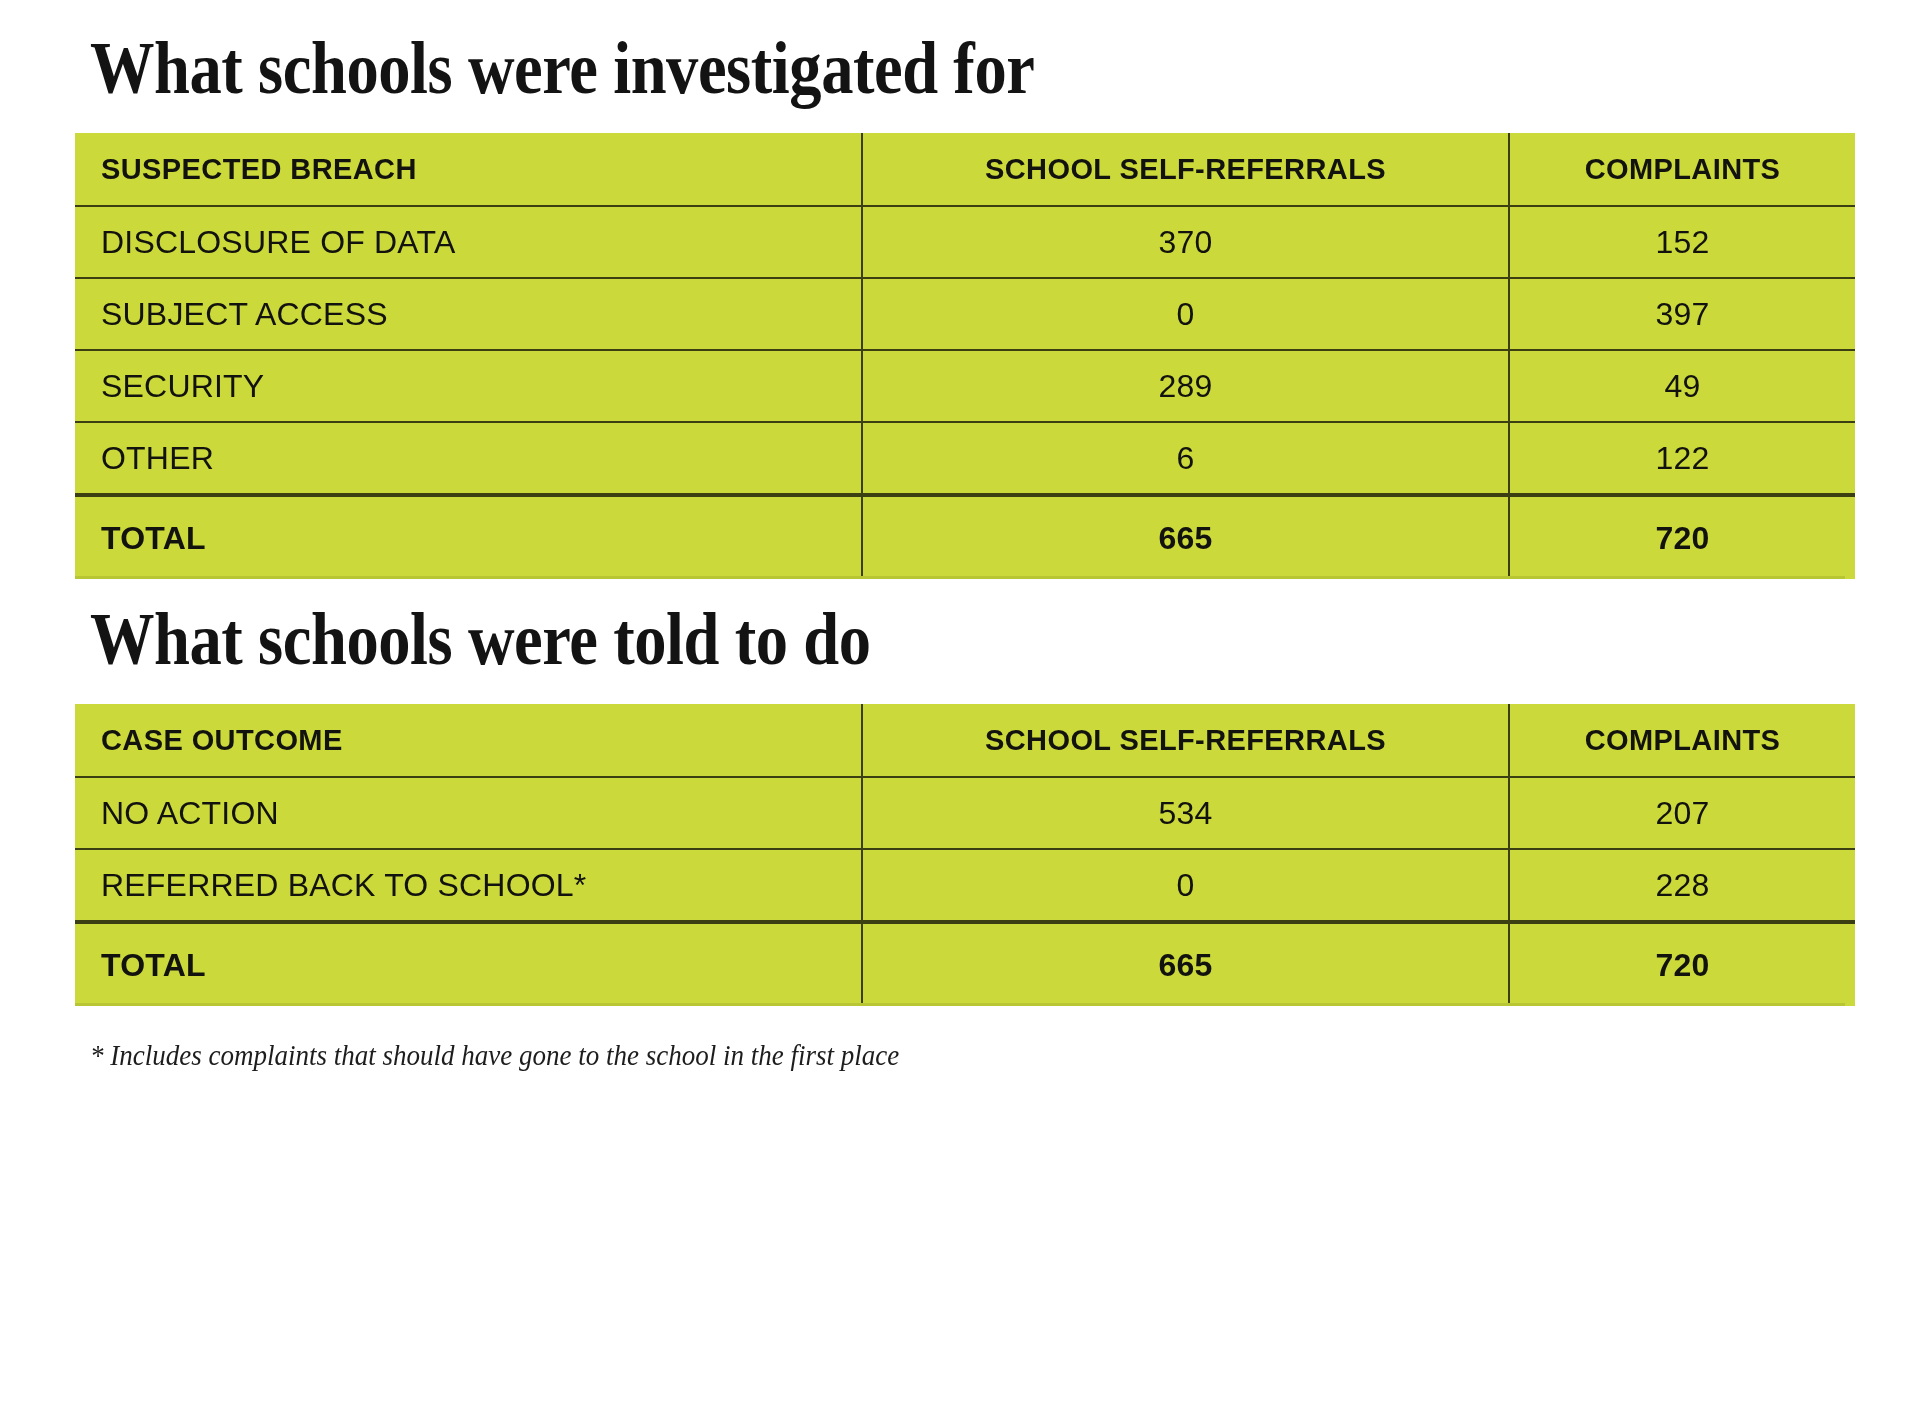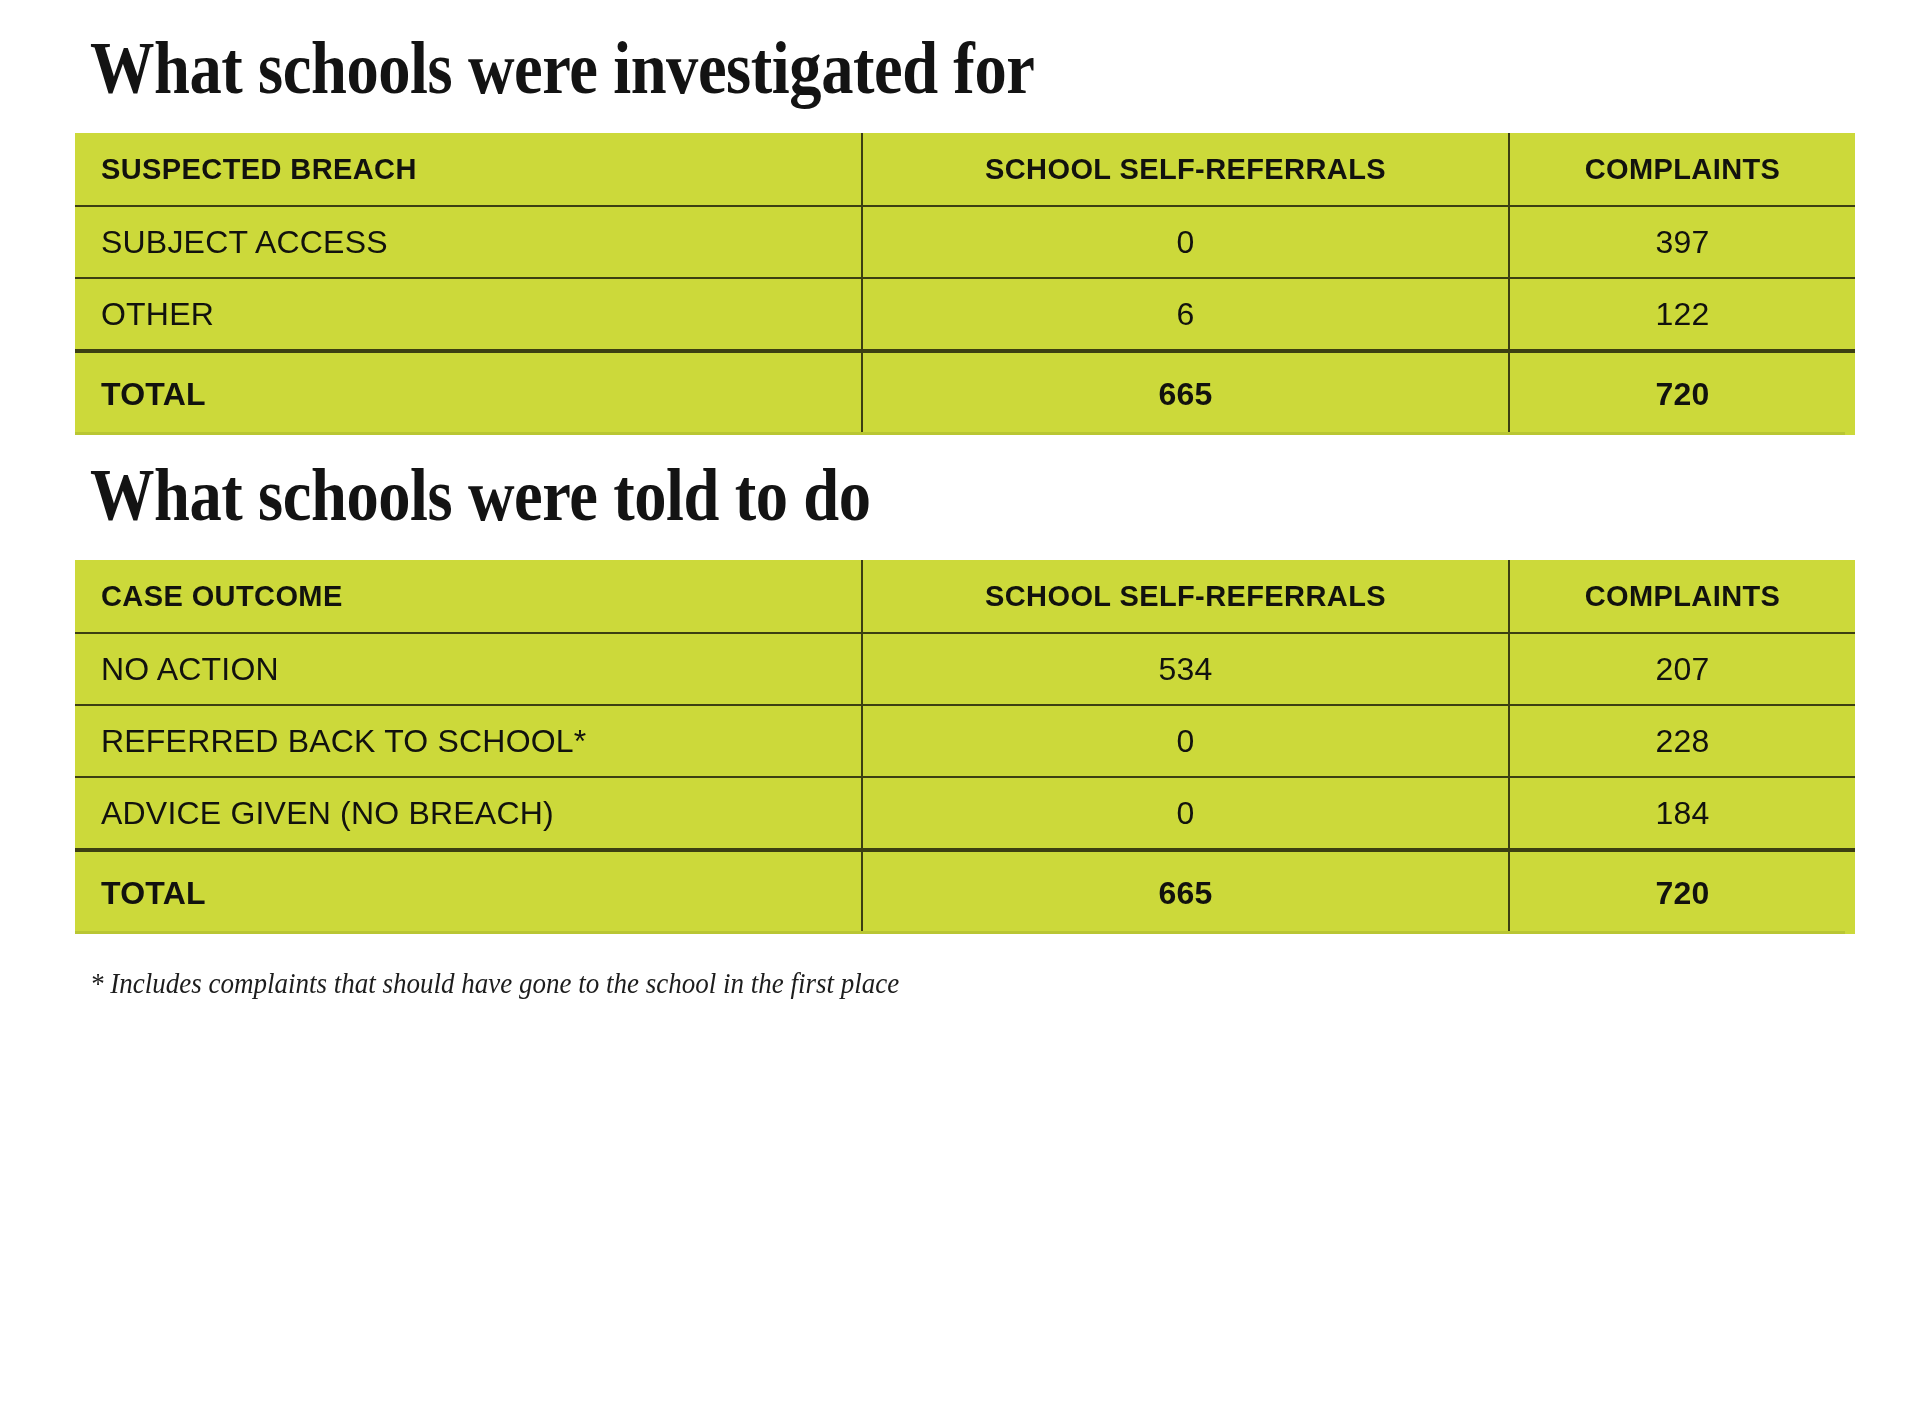--- a/index.html
+++ b/index.html
@@ -128,23 +128,33 @@
   <table class="data-table">
     <thead>
       <tr>
         <th class="col-label cell-label">SUSPECTED BREACH</th>
         <th class="col-self cell-num col-sep">SCHOOL SELF-REFERRALS</th>
         <th class="col-compl cell-num col-sep">COMPLAINTS</th>
       </tr>
     </thead>
     <tbody>
       <tr>
+        <td class="cell-label">DISCLOSURE OF DATA</td>
+        <td class="cell-num col-sep">370</td>
+        <td class="cell-num col-sep">152</td>
+      </tr>
+      <tr>
         <td class="cell-label">SUBJECT ACCESS</td>
         <td class="cell-num col-sep">0</td>
         <td class="cell-num col-sep">397</td>
+      </tr>
+      <tr>
+        <td class="cell-label">SECURITY</td>
+        <td class="cell-num col-sep">289</td>
+        <td class="cell-num col-sep">49</td>
       </tr>
       <tr>
         <td class="cell-label">OTHER</td>
         <td class="cell-num col-sep">6</td>
         <td class="cell-num col-sep">122</td>
       </tr>
       <tr class="total-row">
         <td class="cell-label">TOTAL</td>
         <td class="cell-num col-sep">665</td>
         <td class="cell-num col-sep">720</td>
@@ -168,25 +178,20 @@
       <tr>
         <td class="cell-label">NO ACTION</td>
         <td class="cell-num col-sep">534</td>
         <td class="cell-num col-sep">207</td>
       </tr>
       <tr>
         <td class="cell-label">REFERRED BACK TO SCHOOL*</td>
         <td class="cell-num col-sep">0</td>
         <td class="cell-num col-sep">228</td>
       </tr>
-      <tr>
-        <td class="cell-label">ADVICE GIVEN (NO BREACH)</td>
-        <td class="cell-num col-sep">0</td>
-        <td class="cell-num col-sep">184</td>
-      </tr>
       <tr class="total-row">
         <td class="cell-label">TOTAL</td>
         <td class="cell-num col-sep">665</td>
         <td class="cell-num col-sep">720</td>
       </tr>
     </tbody>
   </table>
   </div>
 
   <p class="footnote">* Includes complaints that should have gone to the school in the first place</p>

